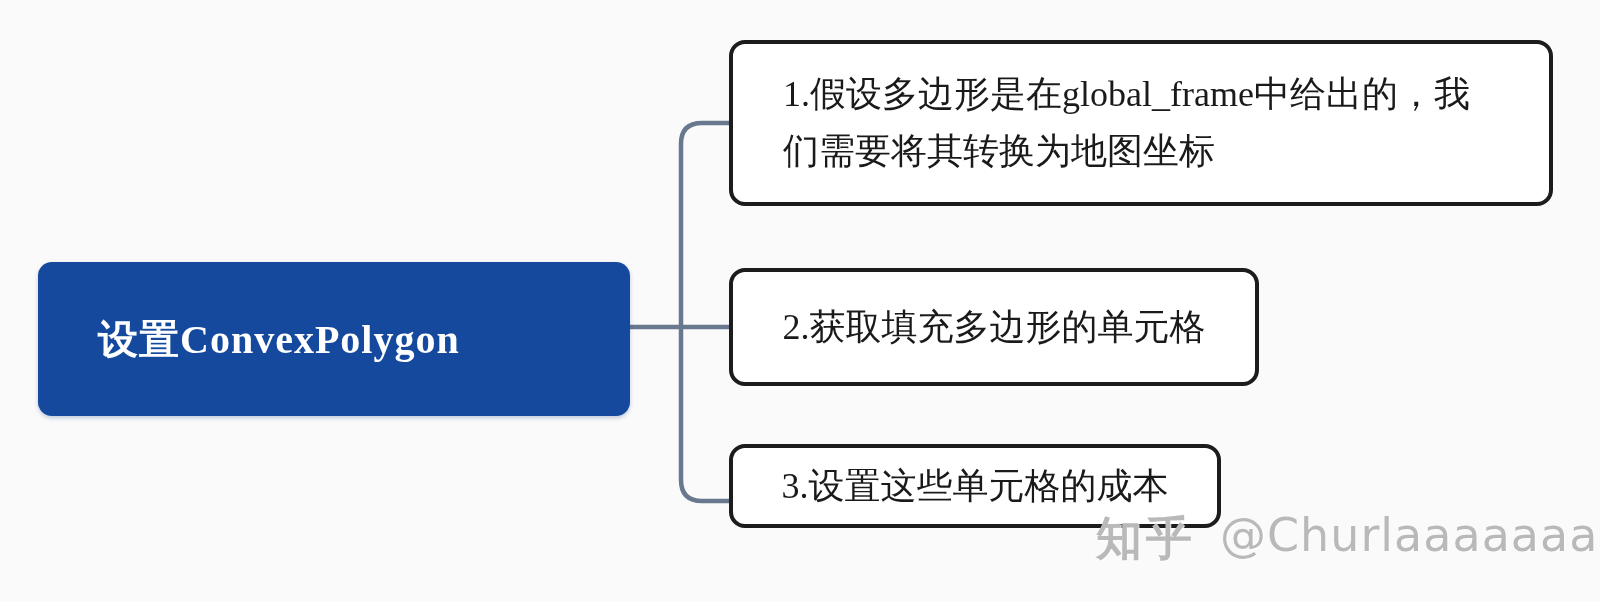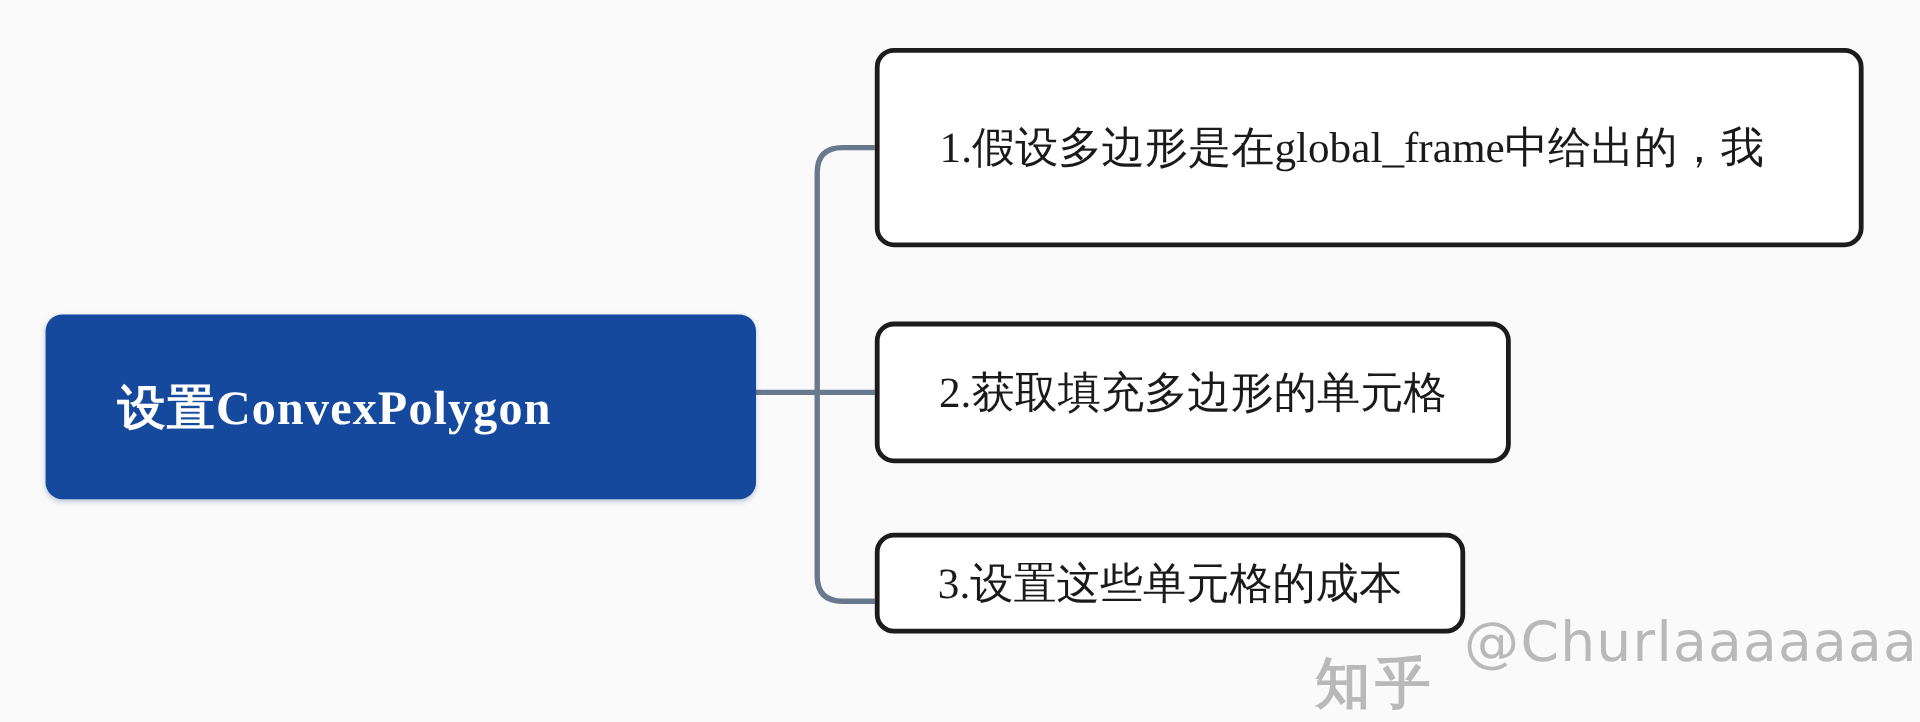--- a/index.html
+++ b/index.html
@@ -82,21 +82,20 @@
     color: var(--watermark, #b9b9b9);
     z-index: 5;
     text-shadow: 1px 1px 0 rgba(255,255,255,0.85);
     white-space: nowrap;
   }
   .watermark .brand {
     font-size: 46px;
     font-weight: bold;
     letter-spacing: 4px;
     font-family: "Liberation Sans", "DejaVu Sans", sans-serif;
-    margin-top: 31px;
   }
   .watermark .handle {
     font-size: 46px;
     font-family: "DejaVu Sans", "Liberation Sans", sans-serif;
     letter-spacing: 1px;
   }
 </style>
 </head>
 <body>
 
@@ -106,20 +105,21 @@
     <path d="M630 327 L729 327" fill="none" stroke-width="4.5" stroke="#68788e"></path>
     <path d="M729 123 L702 123 Q681 123 681 144 L681 480 Q681 501 702 501 L729 501" fill="none" stroke-width="4.5" stroke="#68788e"></path>
   </svg>
 
   <div class="root-node">
     <span class="root-label">设置ConvexPolygon</span>
   </div>
 
   <div class="branch branch-1">
     <div class="line">1.假设多边形是在global_frame中给出的，我</div>
+    <div class="line">们需要将其转换为地图坐标</div>
   </div>
 
   <div class="branch branch-2">
     <div class="line">2.获取填充多边形的单元格</div>
   </div>
 
   <div class="branch branch-3">
     <div class="line">3.设置这些单元格的成本</div>
   </div>
 

